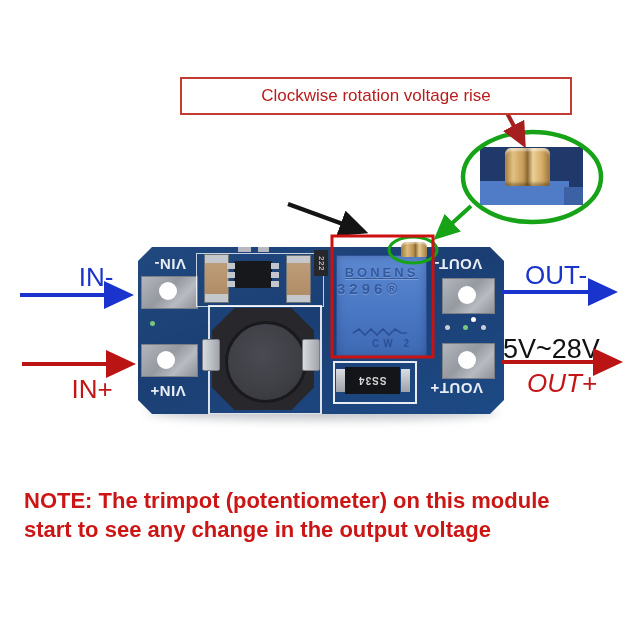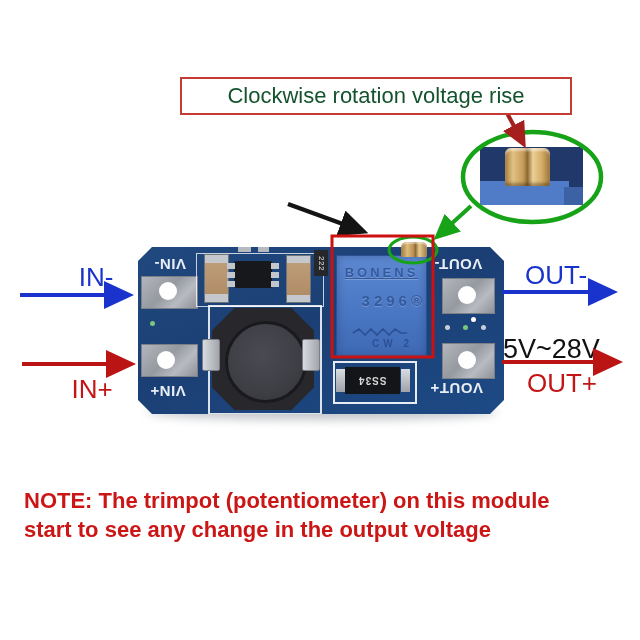--- a/index.html
+++ b/index.html
@@ -4,21 +4,21 @@
 <style>
   html,body{margin:0;padding:0;background:#fff;}
   .canvas{position:relative;width:640px;height:640px;background:#ffffff;overflow:hidden;
           font-family:"Liberation Sans", sans-serif;}
   .abs{position:absolute;}
 
   
   .callout-box{position:absolute;display:flex;align-items:center;justify-content:center;
                background:#ffffff;white-space:nowrap;}
   .callout-top{left:180px;top:77px;width:388px;height:34px;border:2px solid #c53a32;
-               color:#14532d;font-size:22px;z-index:6;}
+               color:#b91c1c;font-size:17px;z-index:6;}
   .callout-pot{left:68px;top:169px;width:371px;height:33px;border:2px solid #1a1a1a;
                color:#121212;font-size:26px;z-index:6;}
 
   
   .mag-photo{left:480px;top:147px;width:103px;height:58px;background:#20386a;z-index:3;overflow:hidden;}
   .mag-screw{position:absolute;left:25px;top:1px;width:45px;height:38px;border-radius:6px 6px 2px 2px;
              background:linear-gradient(90deg,#a8803f 0%,#e2c184 18%,#c69d58 40%,#8d6a33 50%,#ecd097 62%,#d4ac67 82%,#9c763a 100%);
              box-shadow:inset 0 3px 2px rgba(255,255,255,.45), inset 0 -3px 3px rgba(60,40,10,.4);}
   .mag-pot-top{position:absolute;left:0;top:34px;width:89px;height:24px;background:#4f7bc7;}
   .mag-pot-edge{position:absolute;left:84px;top:40px;width:19px;height:18px;background:#3c62a5;}
@@ -51,22 +51,22 @@
   .ind-core{position:absolute;left:13px;top:13px;width:76px;height:76px;border-radius:50%;
             background:radial-gradient(circle at 45% 40%,#4a4b52 0%,#3e3f45 60%,#323338 100%);
             border:3px solid #1a1a1e;}
   .ind-tab{position:absolute;width:16px;height:30px;background:linear-gradient(90deg,#d7dade,#a2a6ac);
            border:1px solid #7b7f85;border-radius:2px;}
   .trimpot{position:absolute;left:198px;top:8px;width:89px;height:101px;
            background:linear-gradient(180deg,#5d89d1 0%,#4a77c3 55%,#3e69b3 100%);
            border:1px solid #2a4f92;box-shadow:inset 0 0 8px rgba(20,40,90,.35);}
   .trimpot .brand{margin-top:9px;text-align:center;font-size:13px;font-weight:bold;
                   letter-spacing:3px;color:#335a9f;text-shadow:0 1px 0 rgba(255,255,255,.22);text-decoration:underline;}
-  .trimpot .model{text-align:right;font-size:15px;font-weight:bold;letter-spacing:4px;
-                  color:#335a9f;text-shadow:0 1px 0 rgba(255,255,255,.22);margin-top:12px;}
+  .trimpot .model{text-align:left;font-size:15px;font-weight:bold;letter-spacing:4px;
+                  color:#335a9f;text-shadow:0 1px 0 rgba(255,255,255,.22);}
   .trimpot .marking{position:absolute;left:0;bottom:8px;width:100%;text-align:center;
                     font-size:10px;font-weight:bold;color:#2c5096;letter-spacing:4px;padding-left:11px;}
   .pot-screw{left:401px;top:242px;width:26px;height:15px;z-index:3;border-radius:5px 5px 1px 1px;
              background:linear-gradient(90deg,#a07a3d 0%,#ddbc7e 25%,#b98f4e 48%,#8a6832 55%,#e6ca90 70%,#a37c3f 100%);
              box-shadow:inset 0 2px 1px rgba(255,255,255,.4);}
   .diode-outline{position:absolute;left:195px;top:114px;width:80px;height:39px;
                  border:2px solid rgba(255,255,255,.9);}
   .diode-body{position:absolute;left:207px;top:120px;width:55px;height:27px;background:#141518;
               display:flex;align-items:center;justify-content:center;}
   .diode-body span{color:#d8d8d8;font-size:10px;font-weight:bold;transform:rotate(180deg);letter-spacing:1px;}
@@ -196,20 +196,20 @@
     <line x1="502" y1="362" x2="617" y2="362" stroke="#bb1414" stroke-width="4" marker-end="url(#arrRed)"></line>
   </svg>
 
   <div class="callout-box callout-top">Clockwise rotation voltage rise</div>
 
   <div class="io-label io-blue" style="left:50px;top:262px;width:92px;">IN-</div>
   <div class="io-label io-red" style="left:44px;top:374px;width:96px;">IN+</div>
 
   <div class="io-label io-blue" style="left:512px;top:260px;width:88px;">OUT-</div>
   <div class="io-range" style="left:503px;top:310px;margin-top:24px;">5V~28V</div>
-  <div class="io-label io-red" style="left:516px;top:368px;width:92px;">OUT+</div>
+  <div class="io-label io-red" style="left:516px;top:368px;width:92px;font-style:italic;">OUT+</div>
 
   <div class="note">
     <div>NOTE: The trimpot (potentiometer) on this module</div>
     <div>start to see any change in the output voltage</div>
   </div>
 
 </div>
 
 </body></html>

